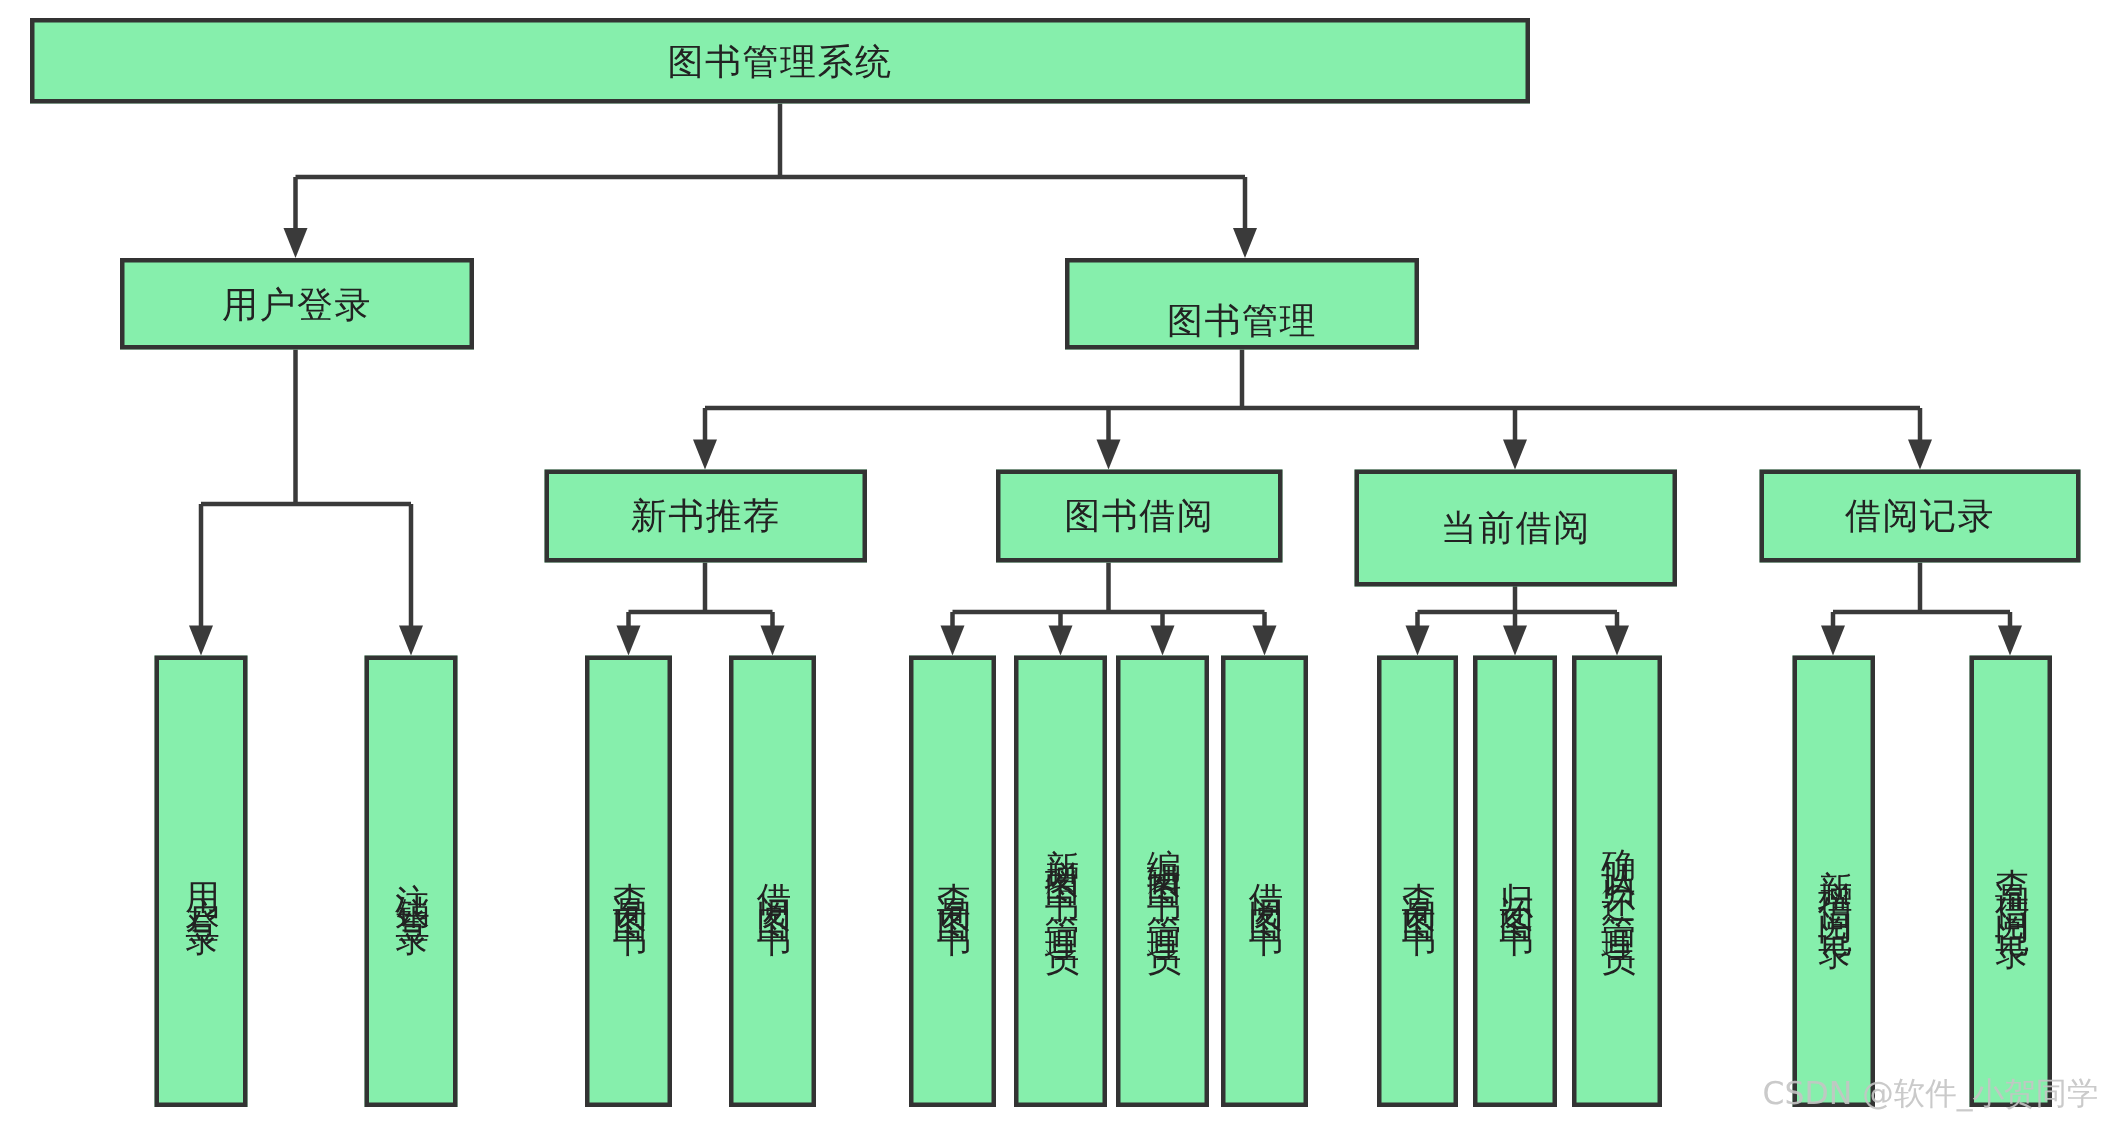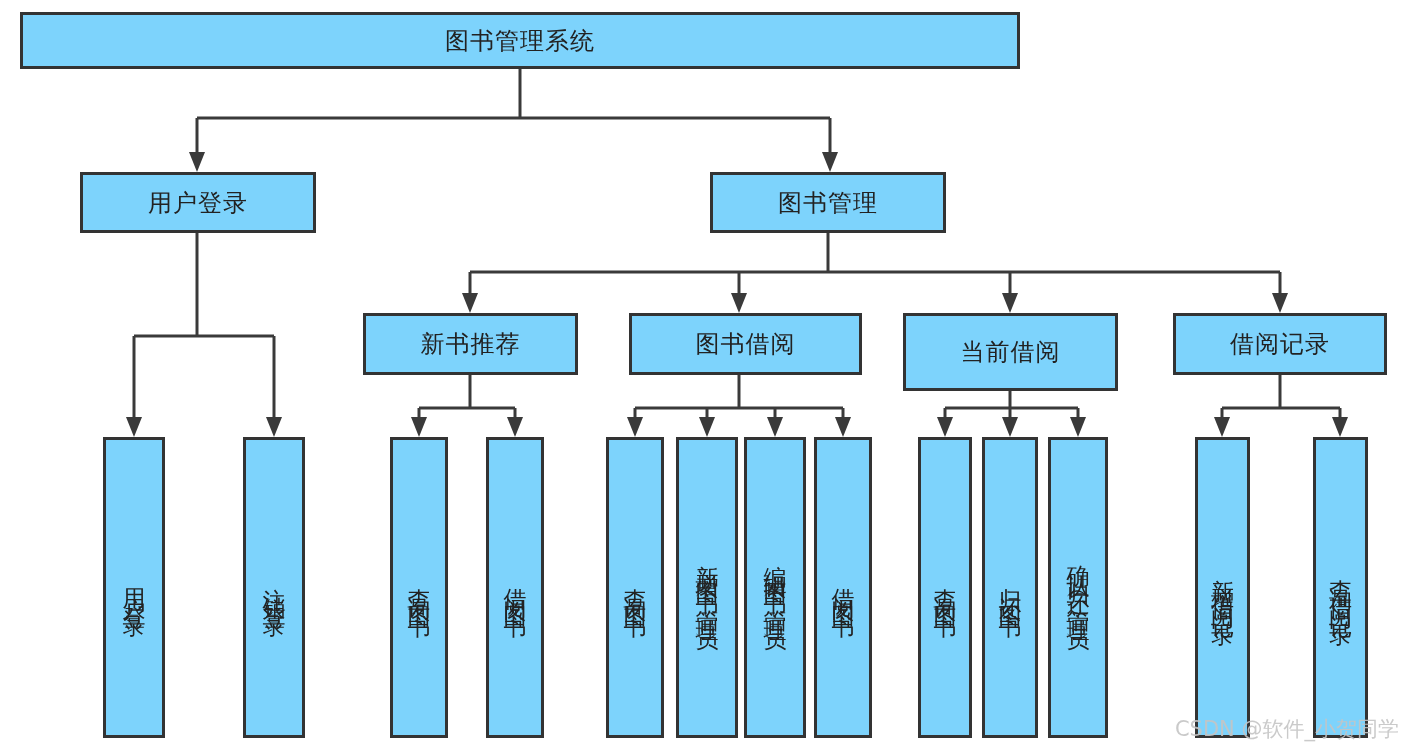--- a/index.html
+++ b/index.html
@@ -12,21 +12,21 @@
     overflow: hidden;
   }
   #connectors {
     position: absolute;
     left: 0; top: 0;
     z-index: 0;
   }
   .box {
     position: absolute;
     box-sizing: border-box;
-    background: #7dd3fc;
+    background: #86efac;
     border: 3px solid #333333;
     display: flex;
     align-items: center;
     justify-content: center;
     z-index: 1;
     color: #222222;
   }
   .htext {
     font-size: 24px;
     letter-spacing: 1px;
@@ -113,28 +113,28 @@
       <polygon points="1332,417 1348,417 1340,437" fill="#3a3a3a"></polygon>
     </svg>
 
   <div class="box" style="left:20px;top:12px;width:1000px;height:57px;">
     <span class="htext">图书管理系统</span>
   </div>
 
   <div class="box" style="left:80px;top:172px;width:236px;height:61px;">
     <span class="htext">用户登录</span>
   </div>
-  <div class="box" style="left:710px;top:172px;width:236px;height:61px;">
+  <div class="box" style="left:710px;top:172px;width:236px;height:61px;align-items:flex-end;">
     <span class="htext">图书管理</span>
   </div>
 
   <div class="box" style="left:363px;top:313px;width:215px;height:62px;text-align:center;">
     <span class="htext">新书推荐</span>
   </div>
-  <div class="box" style="left:629px;top:313px;width:233px;height:62px;">
+  <div class="box" style="left:664px;top:313px;width:191px;height:62px;">
     <span class="htext">图书借阅</span>
   </div>
   <div class="box" style="left:903px;top:313px;width:215px;height:78px;">
     <span class="htext">当前借阅</span>
   </div>
   <div class="box" style="left:1173px;top:313px;width:214px;height:62px;">
     <span class="htext">借阅记录</span>
   </div>
 
   <div class="box" style="left:103px;top:437px;width:62px;height:301px;">

